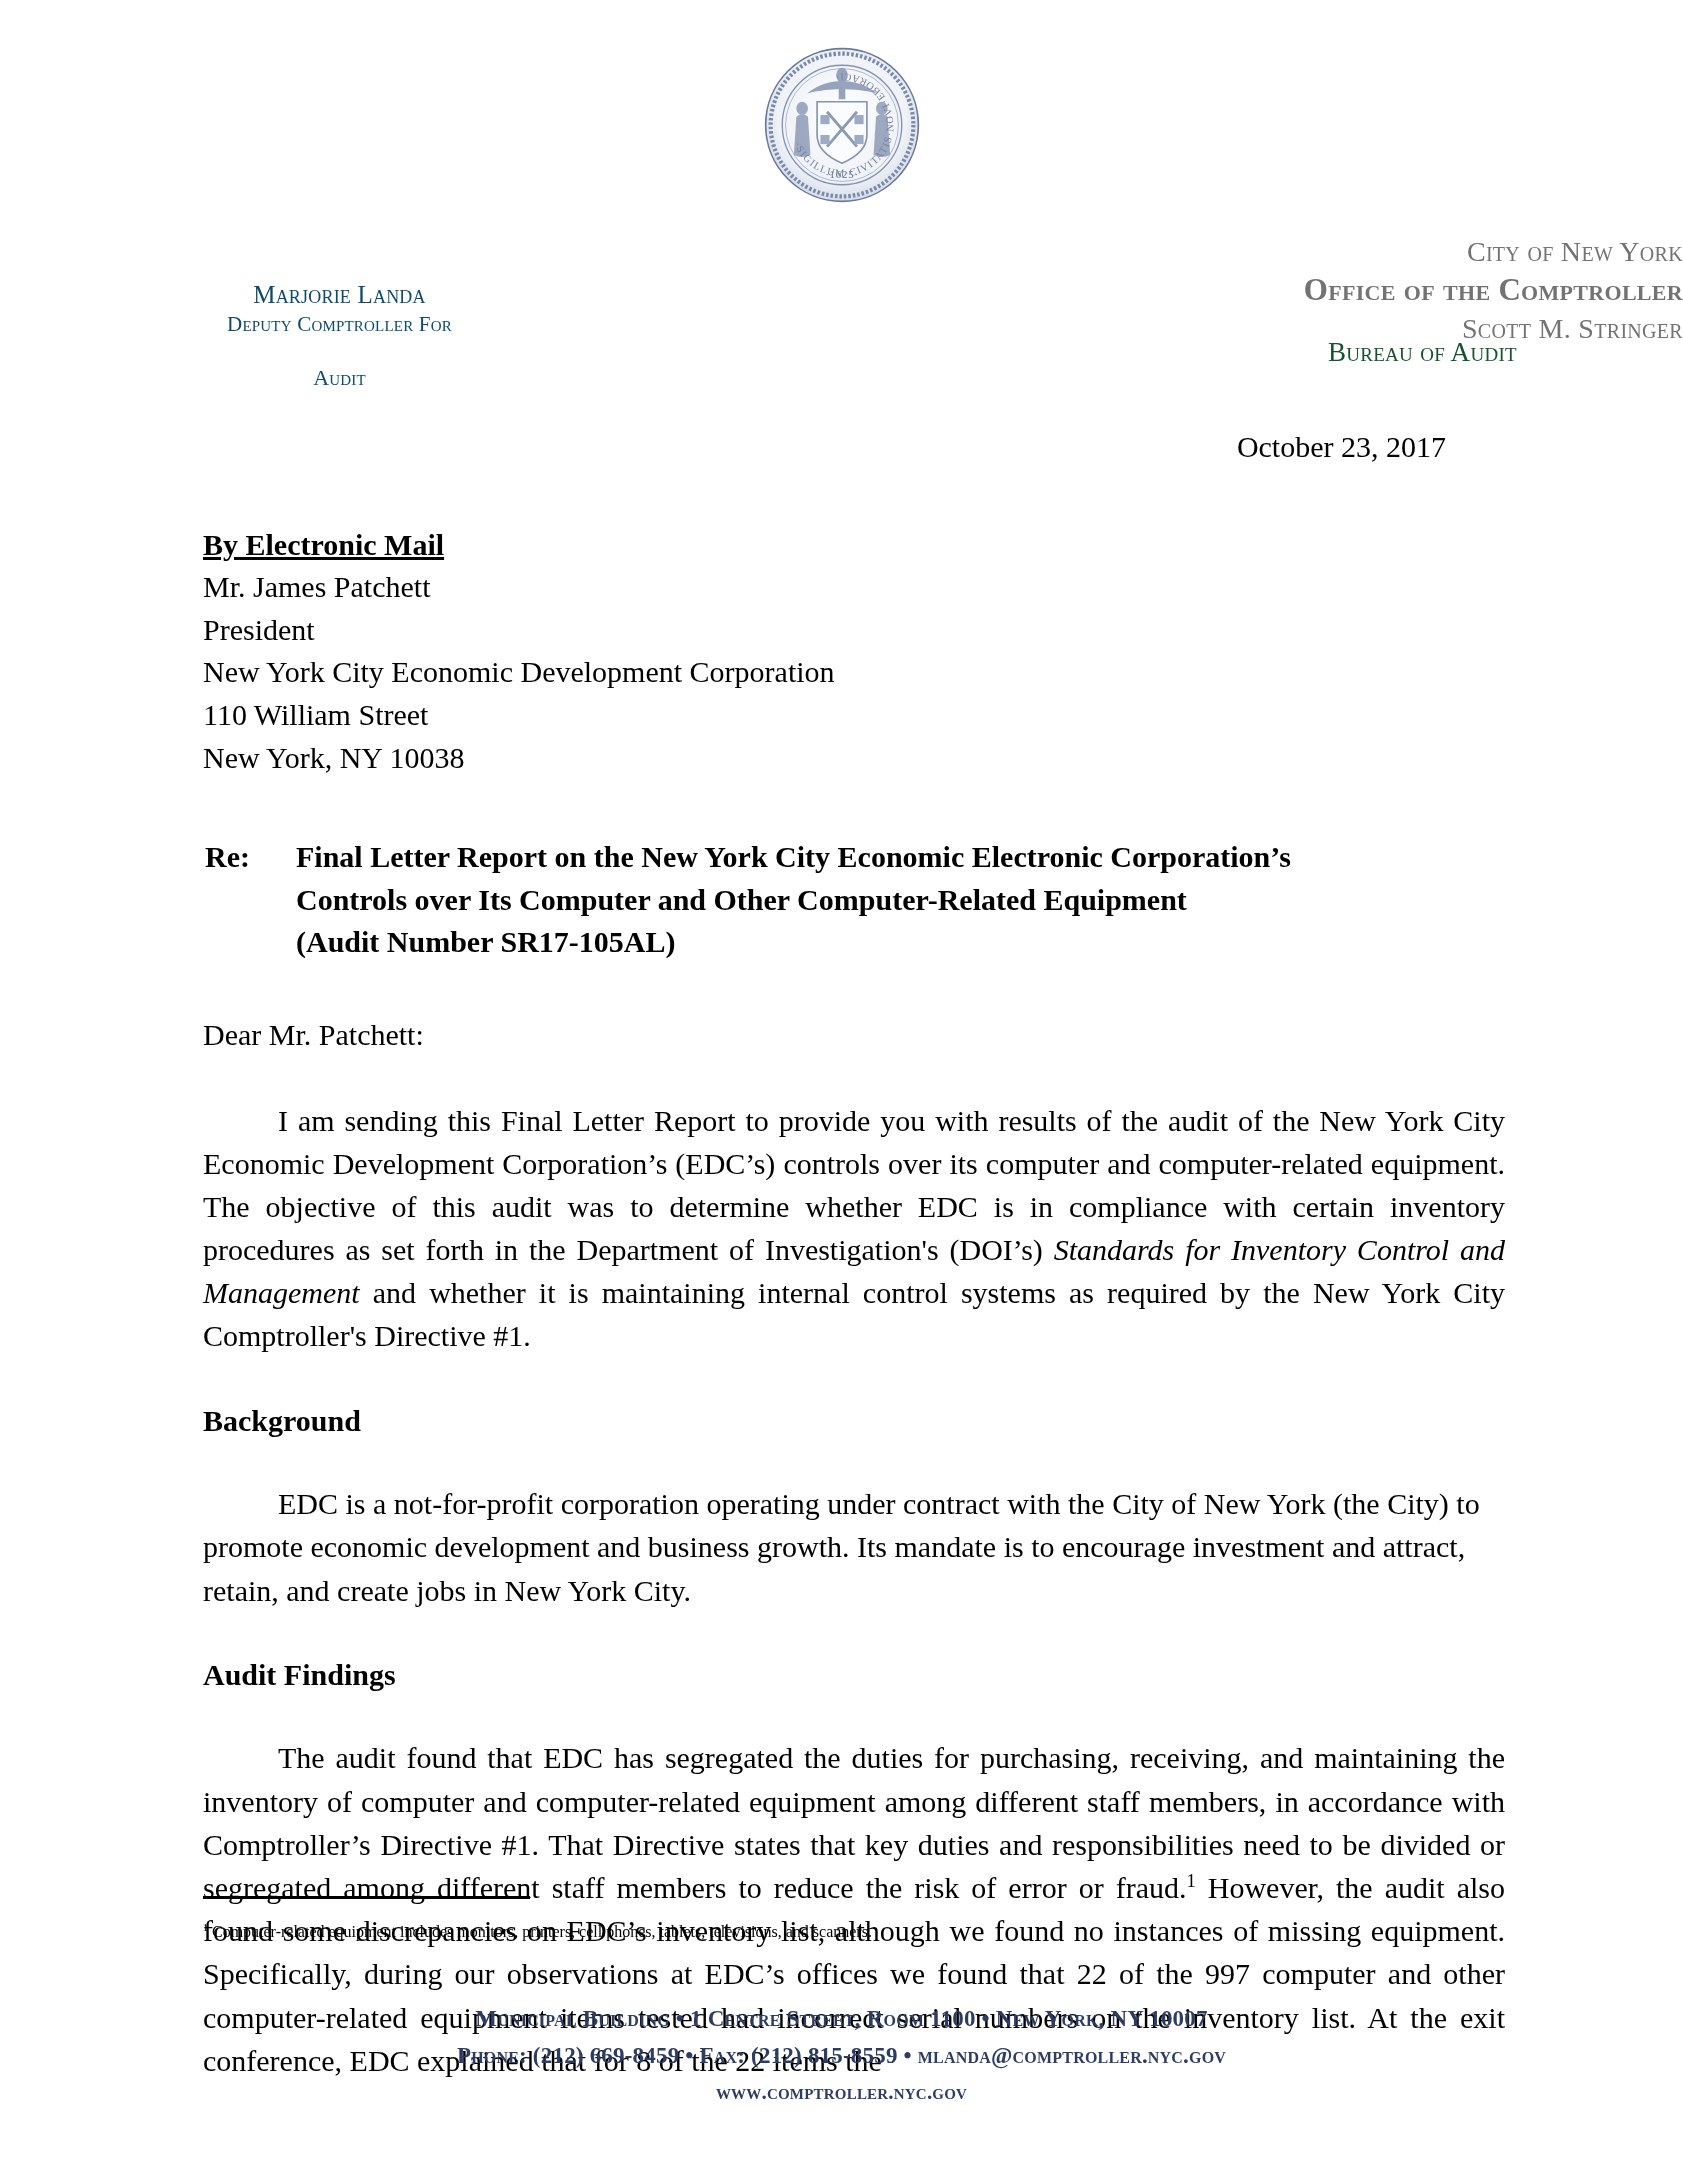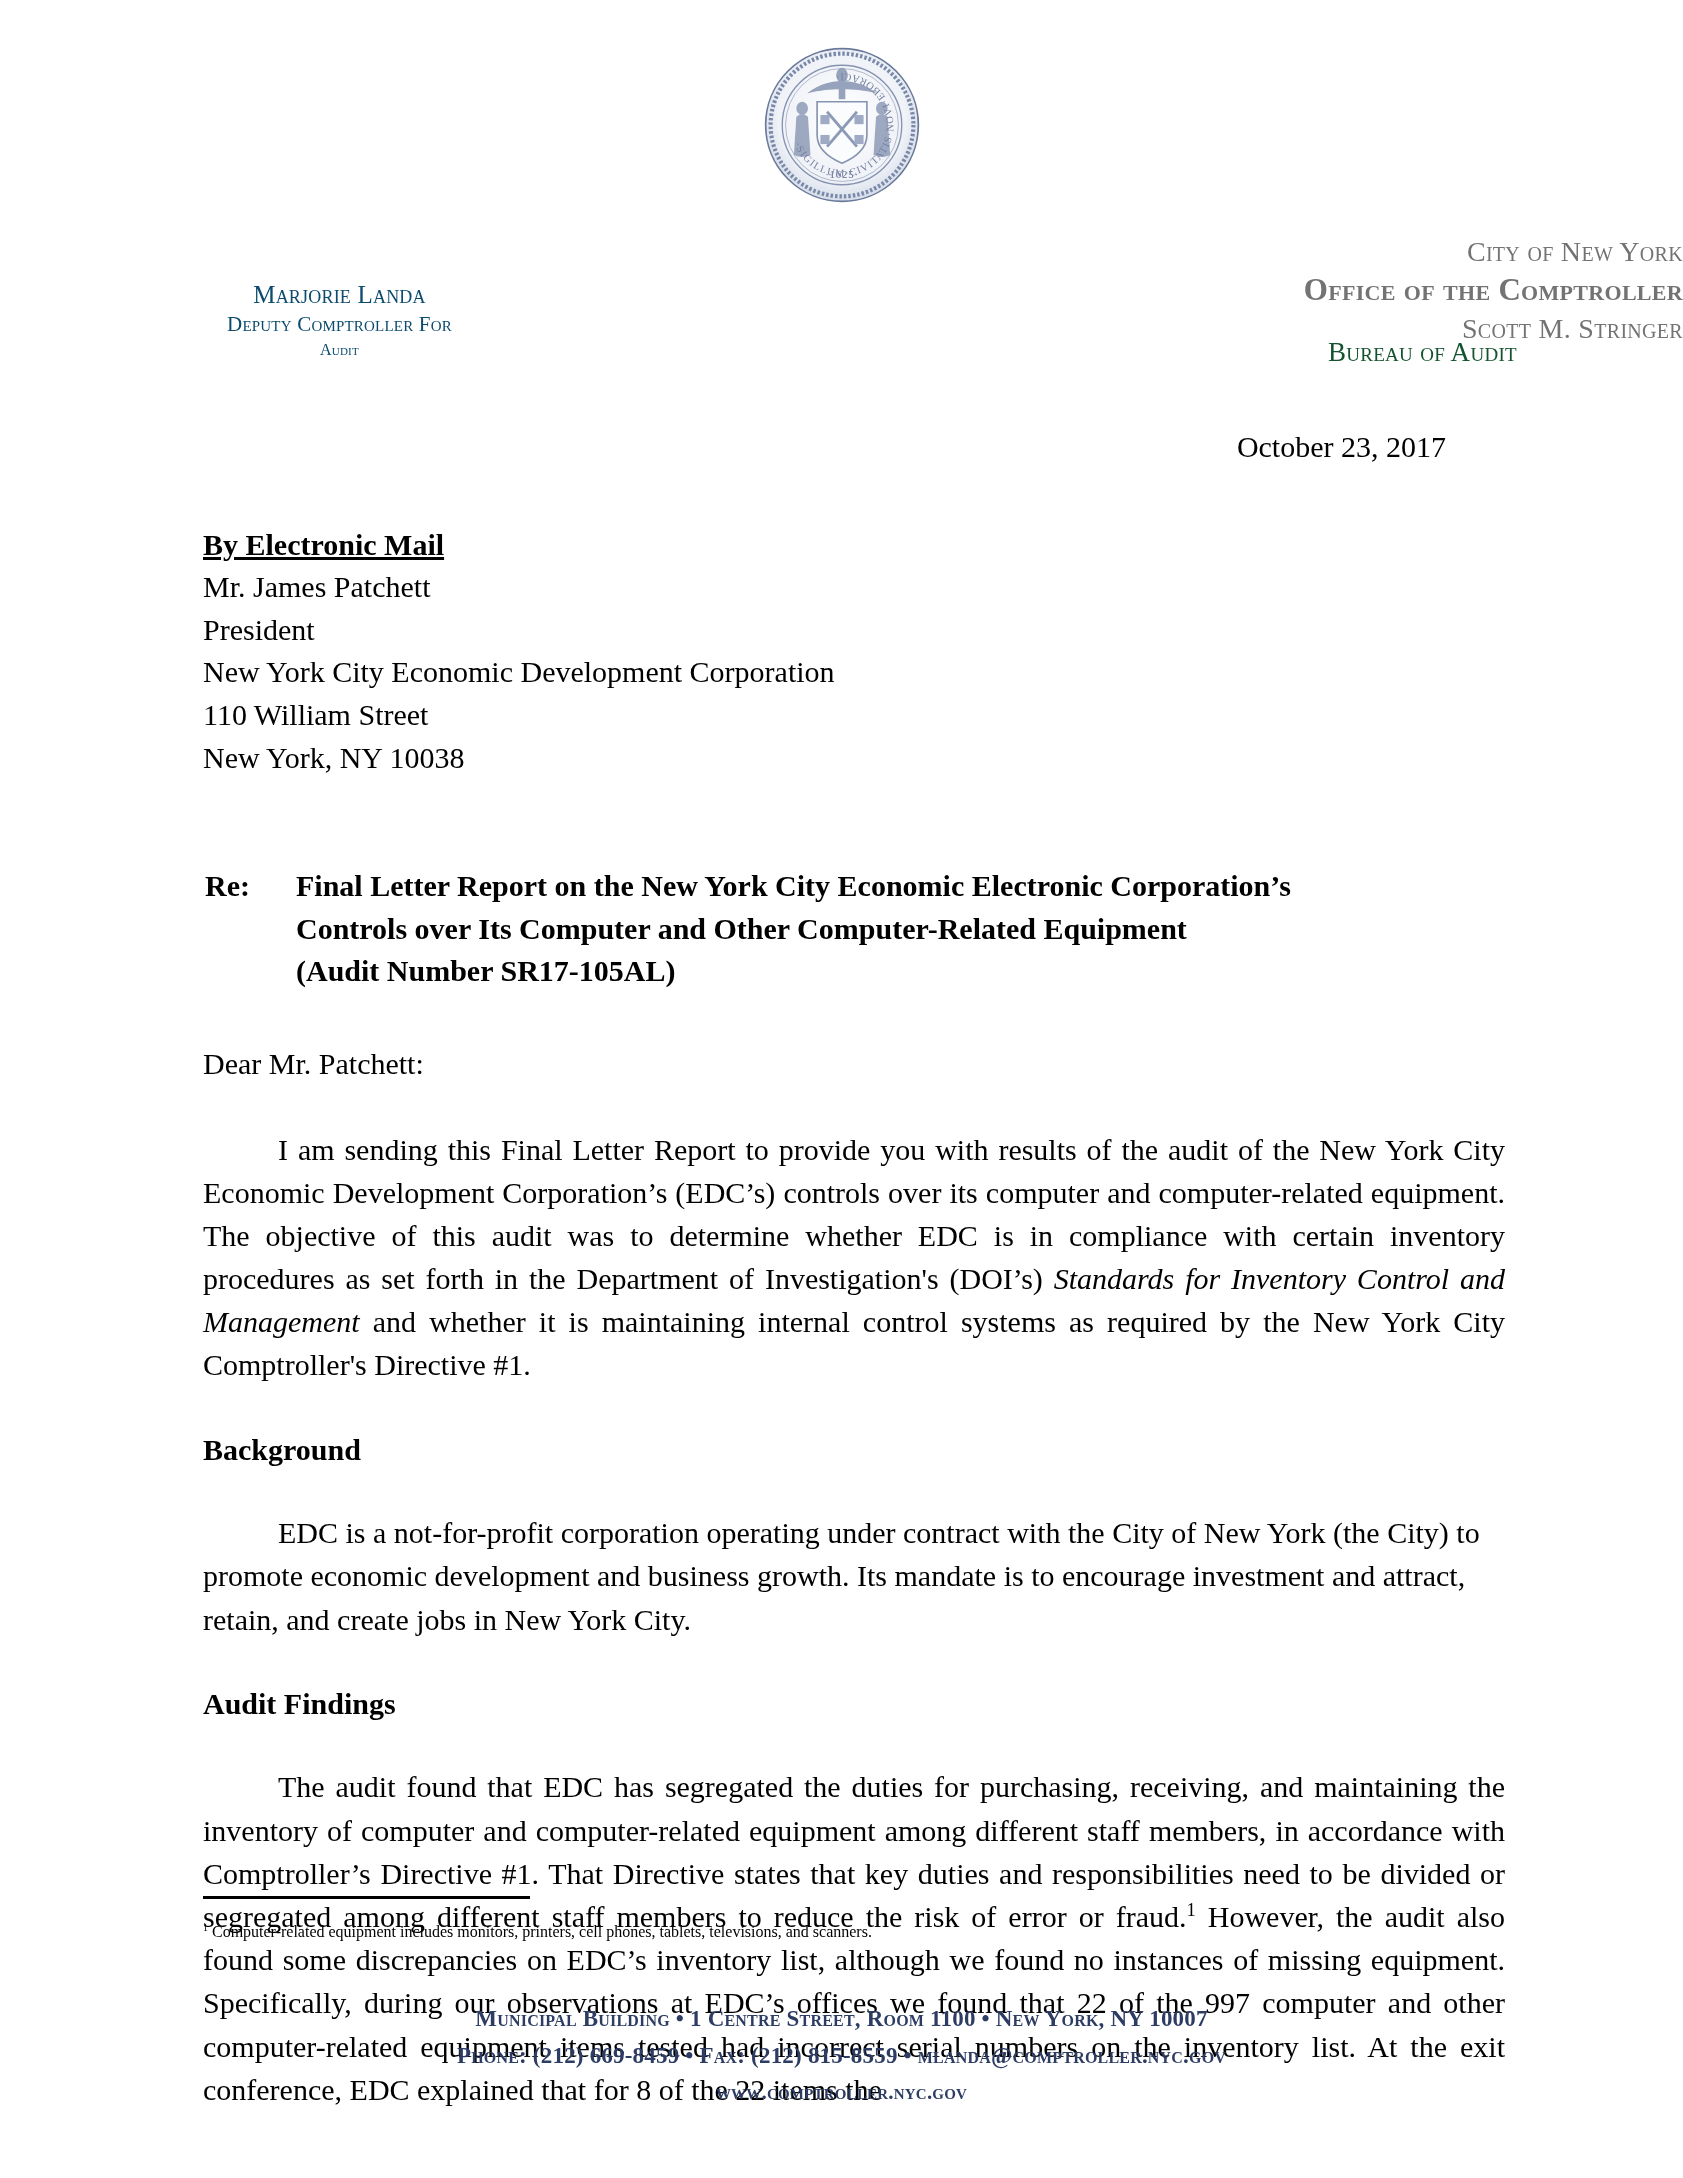--- a/index.html
+++ b/index.html
@@ -67,21 +67,21 @@
     color: #0c4a6e;
     line-height: 1.33;
   }
   .head-left .hl-line {
     display: block;
     font-variant: small-caps;
     letter-spacing: 0.2px;
   }
   .hl-name  { font-size: 25px; }
   .hl-title { font-size: 21px; }
-  .hl-unit  { font-size: 16px; }
+  .hl-unit  { font-size: 22px; margin-top: 24px; }
 
   .head-right {
     position: absolute;
     right: 166px;
     top: 337px;
     color: #14532d;
     font-variant: small-caps;
     font-size: 27px;
     letter-spacing: 0.3px;
   }
@@ -93,21 +93,21 @@
     top: 426px;
     width: 1302px;
     font-size: 30px;
     line-height: 1.42;
   }
   .date-line {
     text-align: right;
     padding-right: 59px;
     margin-bottom: 55px;
   }
-  .addr-block { margin-bottom: 86px; }
+  .addr-block { margin-bottom: 57px; }
   .addr-line { display: block; }
   .by-mail {
     font-weight: bold;
     text-decoration: underline;
   }
 
   .re-block {
     display: flex;
     font-weight: bold;
     margin-bottom: 50px;

